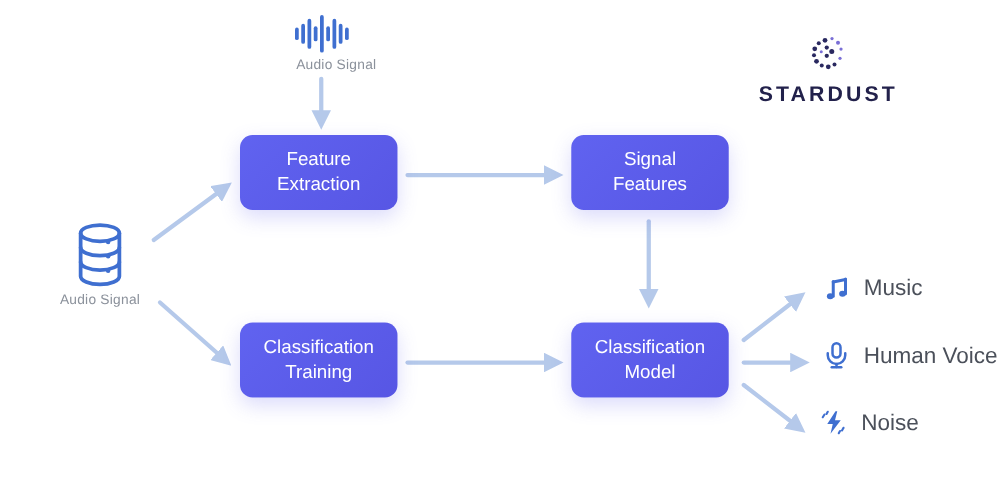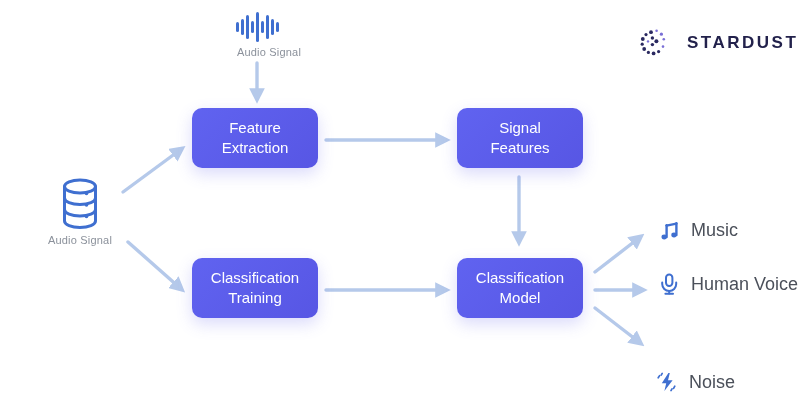--- a/index.html
+++ b/index.html
@@ -42,26 +42,26 @@
     position:absolute; left:236px; top:9px; width:43px; height:36px;
     display:flex; align-items:center; gap:2px;
   }
   .wave-icon i { display:block; width:3px; background:#3f6fd0; border-radius:2px; }
 
   #dataset-icon { position:absolute; left:56px; top:177px; }
 
   .output-row { position:absolute; display:flex; align-items:center; gap:10px; }
   #output-music { left:657px; top:218px; }
   #output-voice { left:657px; top:272px; }
-  #output-noise { left:655px; top:326px;margin-top:44px; }
+  #output-noise { left:655px; top:326px; }
   .output-label { font-size:18px; color:#4b505a; }
 
   .logo {
-    position:absolute; left:638px; top:27px;
-    display:flex; align-items:center; gap:17px;
+    position:absolute; left:607px; top:27px;
+    display:flex; align-items:center; gap:7px;flex-direction:column;
   }
   .logo-text {
     font-size:17px; font-weight:700; color:#22214b; letter-spacing:2.5px;
   }
 </style>
 </head>
 <body>
 
 <div class="canvas">
 

